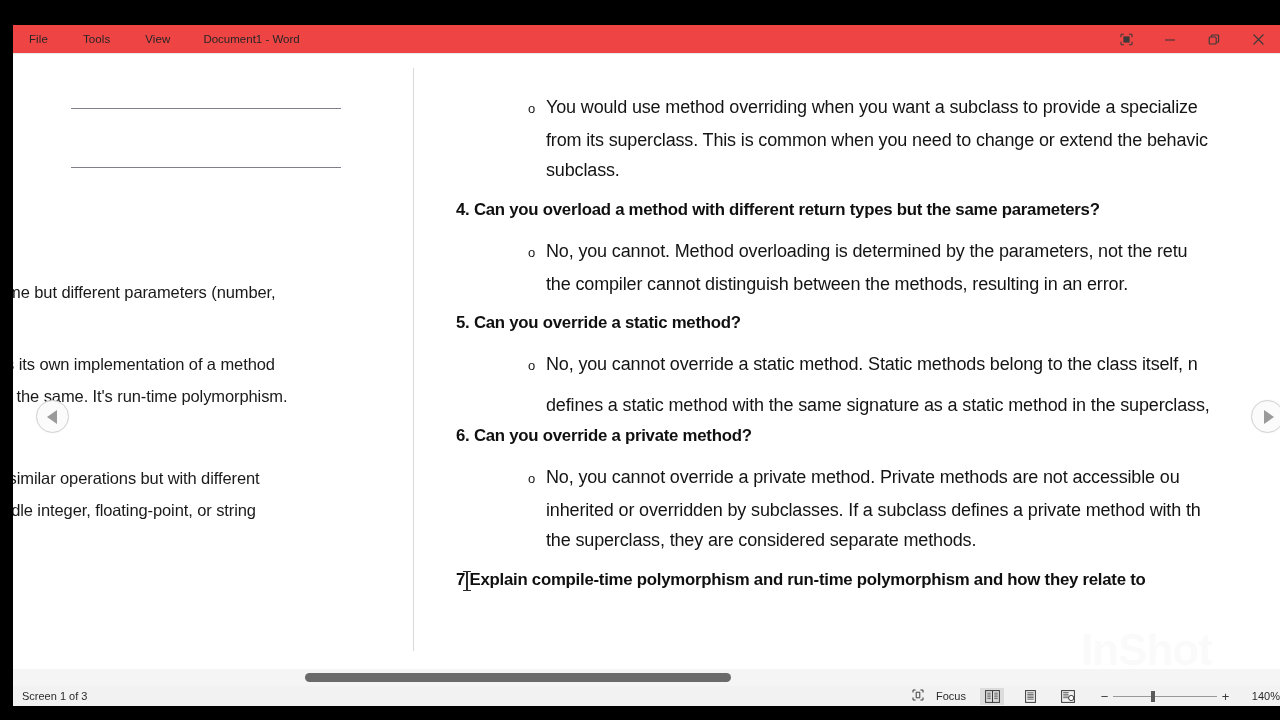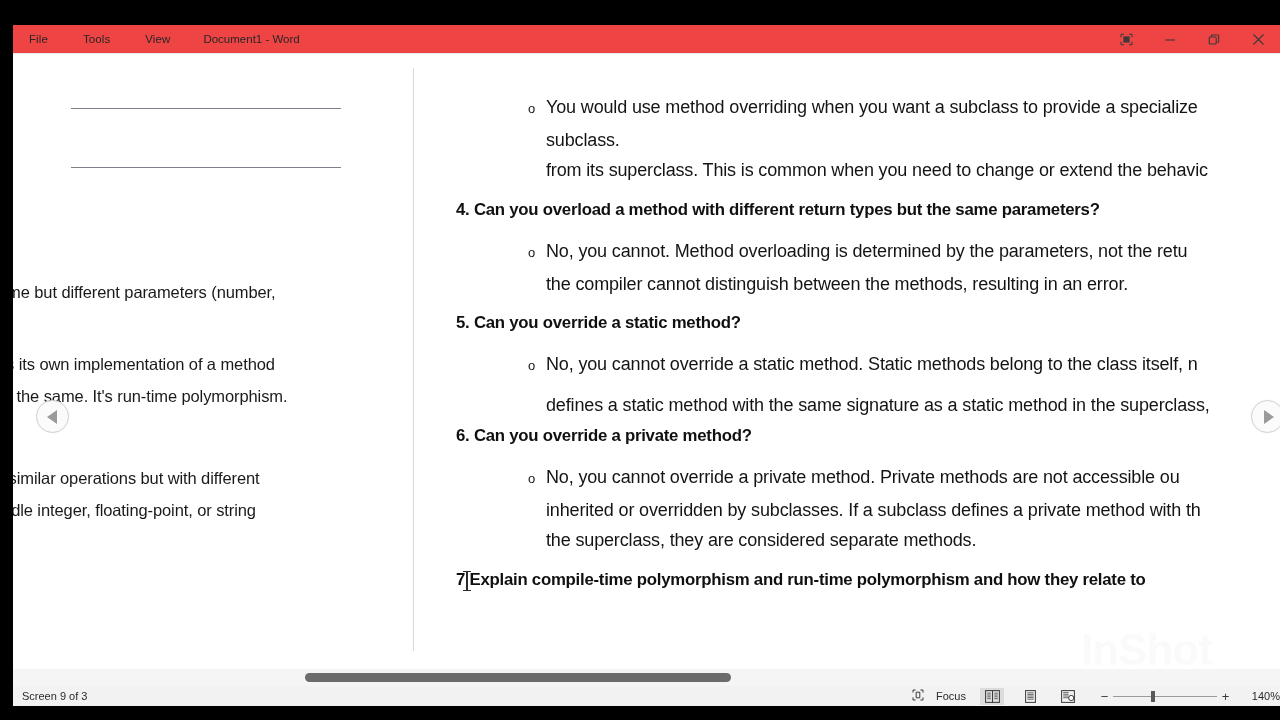--- a/index.html
+++ b/index.html
@@ -213,22 +213,22 @@
       <div class="left-text lt-5">andle integer, floating-point, or string</div>
     </div>
 
     <div class="page-right">
 
       <div class="blk" style="top:38px;">
         <div class="bullet-row" style="padding-left:114px;">
           <span class="bullet-o">o</span>
           <span class="a-body">You would use method overriding when you want a subclass to provide a specialize</span>
         </div>
+        <div class="a-body a-ind" style="padding-left:114px;">from its superclass. This is common when you need to change or extend the behavic</div>
         <div class="a-body a-ind" style="padding-left:114px;">subclass.</div>
-        <div class="a-body a-ind" style="padding-left:114px;">from its superclass. This is common when you need to change or extend the behavic</div>
       </div>
 
       <div class="blk q-head" style="top:145px;padding-left:42px;">4. Can you overload a method with different return types but the same parameters?</div>
 
       <div class="blk" style="top:182px;">
         <div class="bullet-row" style="padding-left:114px;">
           <span class="bullet-o">o</span>
           <span class="a-body">No, you cannot. Method overloading is determined by the parameters, not the retu</span>
         </div>
         <div class="a-body a-ind" style="padding-left:114px;">the compiler cannot distinguish between the methods, resulting in an error.</div>
@@ -268,21 +268,21 @@
     <div class="nav-circle nav-next">
       <span class="tri tri-r"></span>
     </div>
   </div>
 
   <div class="hscroll">
     <div class="hthumb"></div>
   </div>
 
   <div class="statusbar">
-    <span class="status-left">Screen 9 of 3</span>
+    <span class="status-left">Screen 1 of 3</span>
 
     <div class="status-right">
       <div class="focus-btn">
         <span>
           <svg width="12" height="12" viewBox="0 0 12 12">
             <path d="M1 1h2.6M1 1v2.6M11 1H8.4M11 1v2.6M1 11h2.6M1 11V8.4M11 11H8.4M11 11V8.4" stroke="#3a3a3a" stroke-width="1" fill="none"></path>
             <path d="M4.2 3.2h3.6v5.6H4.2z" stroke="#3a3a3a" stroke-width="1" fill="none"></path>
           </svg>
         </span>
         <span>Focus</span>

